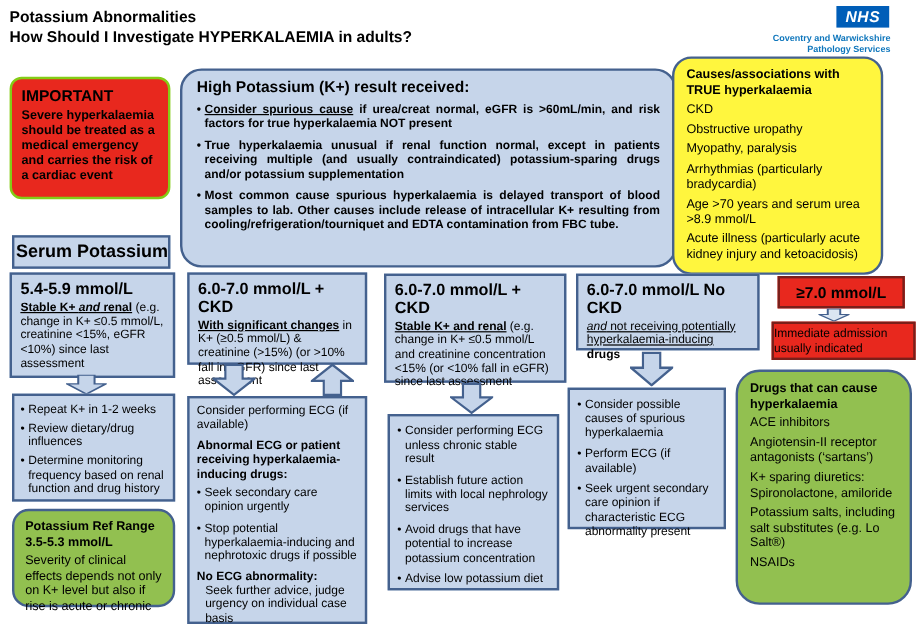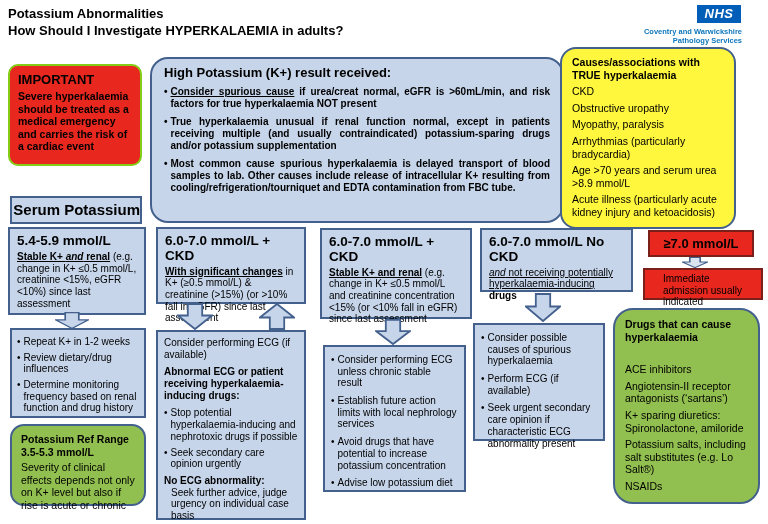--- a/index.html
+++ b/index.html
@@ -94,21 +94,21 @@
   </div>
 
   <div class="abs panel-blue pad" style="left:480px;top:228px;width:153px;height:64px;">
     <div class="coltitle">6.0-7.0 mmol/L No CKD</div>
     <div class="fs10"><span class="u i">and</span><span class="u"> not receiving potentially hyperkalaemia-inducing </span><span class="b">drugs</span></div>
   </div>
 
   <div class="abs panel-red db" style="left:648px;top:230px;width:106px;height:27px;text-align:center;
        font-size:13px;font-weight:bold;line-height:23px;">≥7.0 mmol/L</div>
 
-  <div class="abs panel-red db fs10" style="left:643px;top:268px;width:120px;height:32px;padding:3px 18px;">Immediate admission usually indicated</div>
+  <div class="abs panel-red db fs10" style="left:643px;top:268px;width:120px;height:32px;padding:3px 0;">Immediate admission usually indicated</div>
 
   <svg class="abs arrow" style="left:55px;top:312px;" width="34" height="17" viewBox="0 0 40 28" preserveAspectRatio="none">
     <polygon points="12,1 28,1 28,13 39,13 20,27 1,13 12,13" fill="#c6d5ea" stroke="#44618e" stroke-width="2"></polygon>
   </svg>
   <svg class="abs arrow" style="left:177px;top:303px;" width="36" height="27" viewBox="0 0 40 28" preserveAspectRatio="none">
     <polygon points="12,1 28,1 28,13 39,13 20,27 1,13 12,13" fill="#c6d5ea" stroke="#44618e" stroke-width="2"></polygon>
   </svg>
   <svg class="abs arrow" style="left:259px;top:303px;" width="36" height="27" viewBox="0 0 40 28" preserveAspectRatio="none">
     <polygon points="12,27 28,27 28,15 39,15 20,1 1,15 12,15" fill="#c6d5ea" stroke="#44618e" stroke-width="2"></polygon>
   </svg>
@@ -135,25 +135,25 @@
   </div>
 
   <div class="abs panel-green fs105" style="left:10px;top:424px;width:136px;height:82px;padding:7px 9px;border-radius:14px;">
     <div class="b">Potassium Ref Range 3.5-5.3 mmol/L</div>
     <div style="margin-top:3px;">Severity of clinical effects depends not only on K+ level but also if rise is acute or chronic</div>
   </div>
 
   <div class="abs panel-blue fs10" style="left:156px;top:330px;width:150px;height:190px;padding:5px 6px;">
     <div>Consider performing ECG (if available)</div>
     <div class="b" style="margin-top:6px;">Abnormal ECG or patient receiving hyperkalaemia-inducing drugs:</div>
+    <div class="blt">
+        <span>Seek secondary care opinion urgently</span>
+      </div>
     <div class="blt" style="margin-top:6px;">
         <span>Stop potential hyperkalaemia-inducing and nephrotoxic drugs if possible</span>
-      </div>
-    <div class="blt">
-        <span>Seek secondary care opinion urgently</span>
       </div>
     <div class="b" style="margin-top:5px;">No ECG abnormality:</div>
     <div style="padding-left:7px;">Seek further advice, judge urgency on individual case basis</div>
   </div>
 
   <div class="abs panel-blue fs10" style="left:323px;top:345px;width:143px;height:147px;padding:5px 6px;">
     <div class="blt" style="margin-top:2px;">
         <span>Consider performing ECG unless chronic stable result</span>
       </div>
     <div class="blt" style="margin-top:6px;">
@@ -174,20 +174,20 @@
     <div class="blt" style="margin-top:6px;">
         <span>Perform ECG (if available)</span>
       </div>
     <div class="blt" style="margin-top:6px;">
         <span>Seek urgent secondary care opinion if characteristic ECG abnormality present</span>
       </div>
   </div>
 
   <div class="abs panel-green fs105" style="left:613px;top:308px;width:147px;height:196px;padding:8px 10px;border-radius:20px;">
     <div class="b">Drugs that can cause hyperkalaemia</div>
-    <div style="margin-top:20px;">ACE inhibitors</div>
+    <div style="margin-top:3px;">ACE inhibitors</div>
     <div style="margin-top:4px;">Angiotensin-II receptor antagonists (‘sartans’)</div>
     <div style="margin-top:4px;">K+ sparing diuretics: Spironolactone, amiloride</div>
     <div style="margin-top:4px;">Potassium salts, including salt substitutes (e.g. Lo Salt®)</div>
     <div style="margin-top:4px;">NSAIDs</div>
   </div>
 
 </div>
 
 </body></html>

